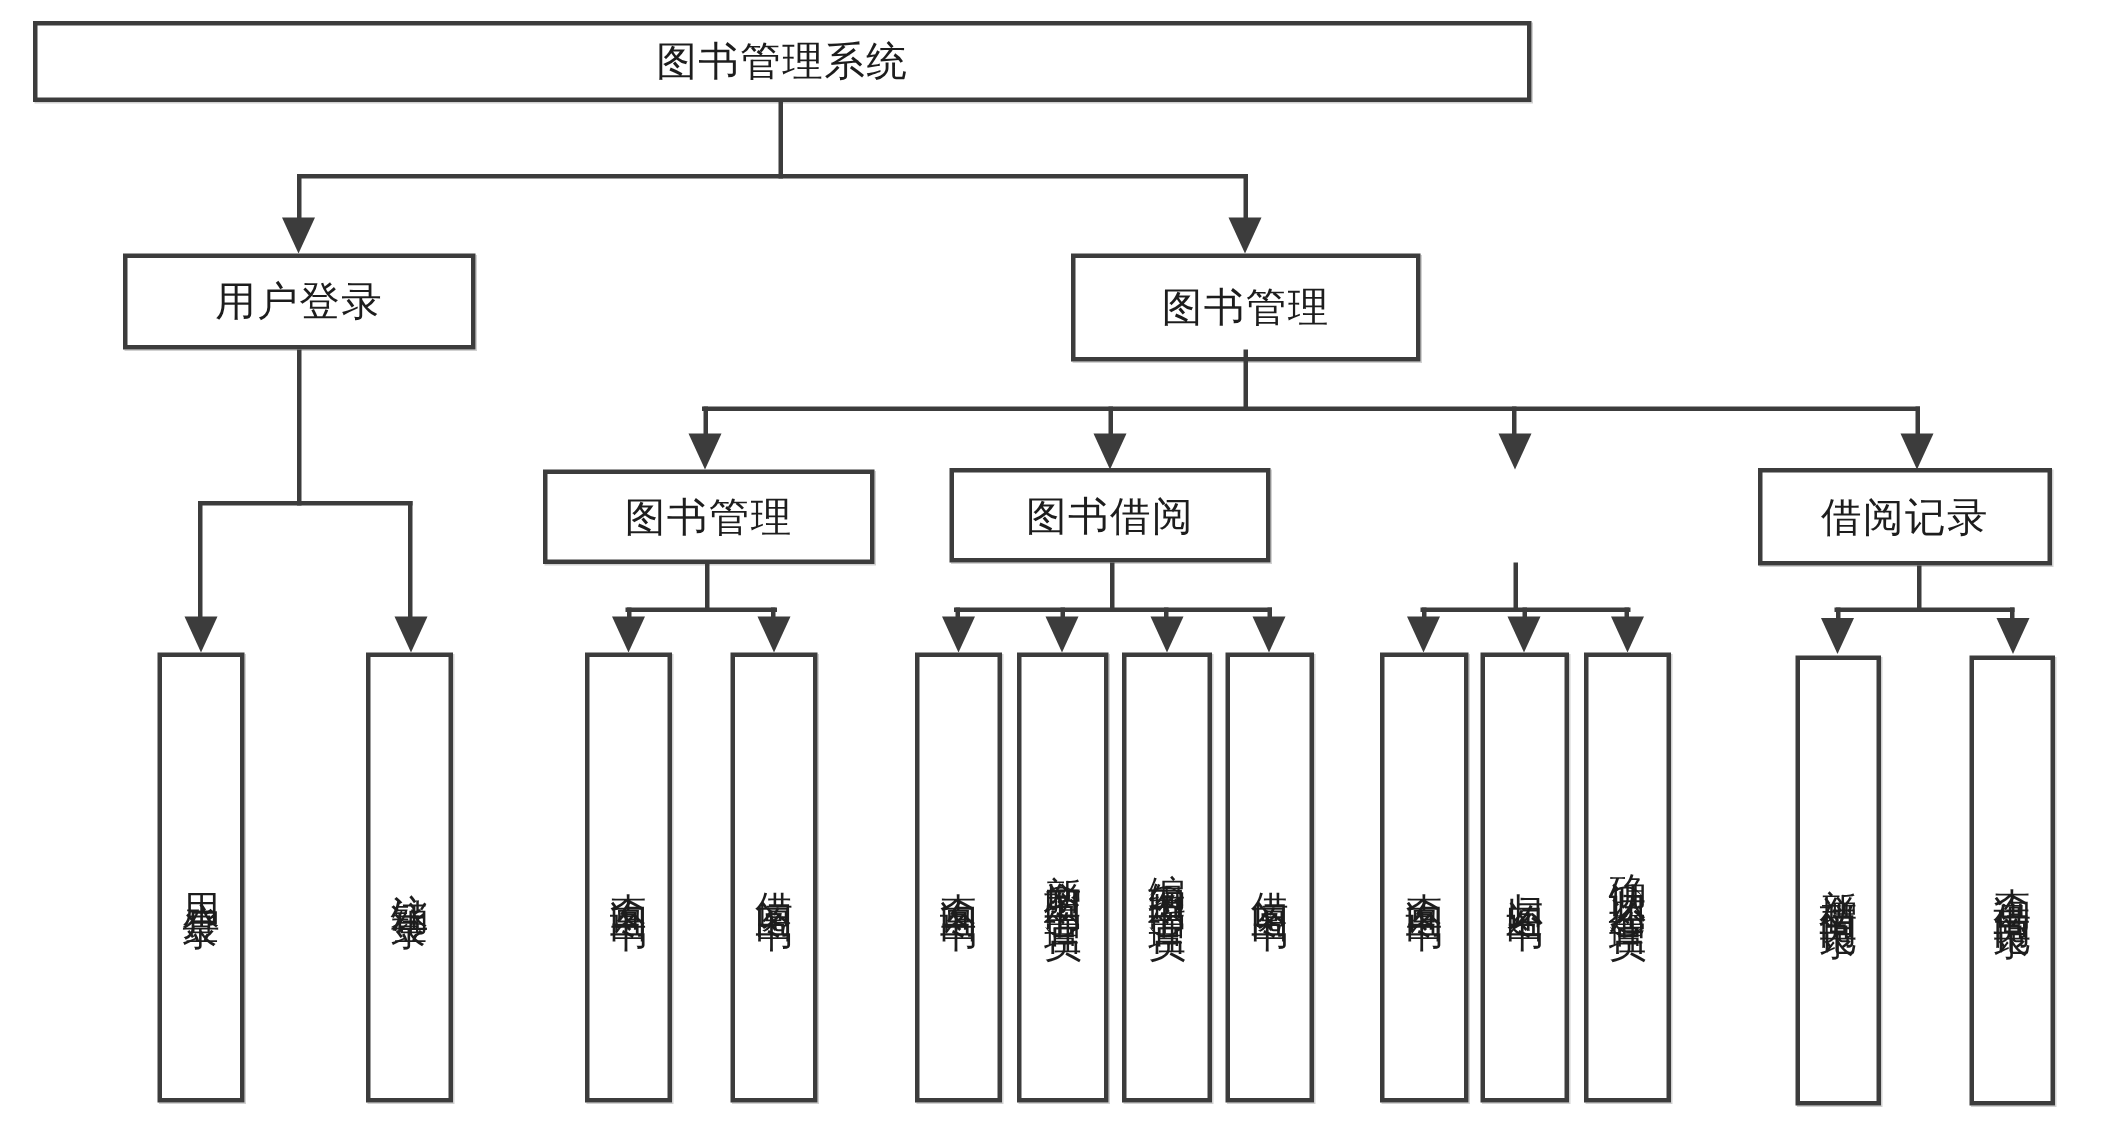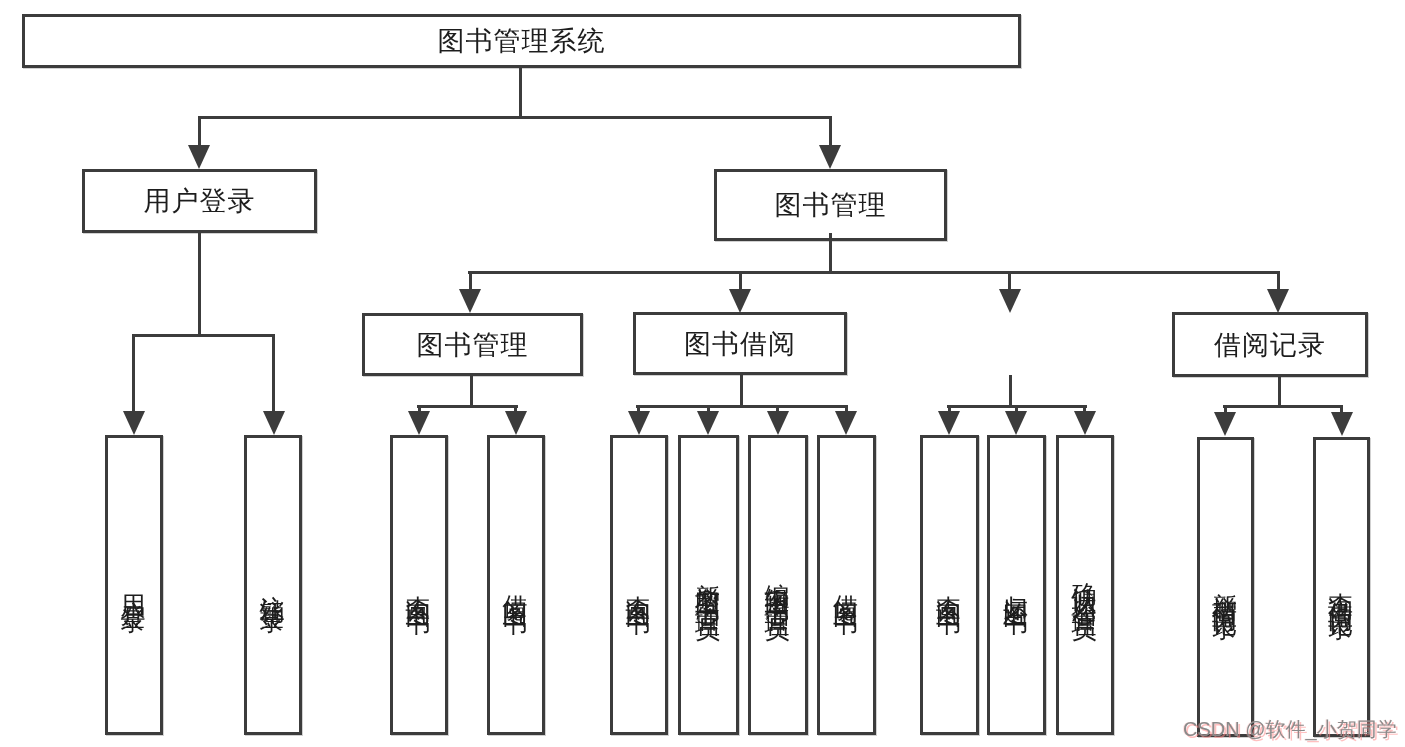--- a/index.html
+++ b/index.html
@@ -170,15 +170,14 @@
     <span>确认归还（管理员）</span>
   </div>
 
   <div class="vbox" style="left:1197px;top:437px;width:57px;height:300px">
     <span>新增借阅记录</span>
   </div>
   <div class="vbox" style="left:1313px;top:437px;width:57px;height:300px">
     <span>查询借阅记录</span>
   </div>
 
-  <div class="watermark">CSDN @软件_小贺同学</div>
 
 </div>
 
 </body></html>

